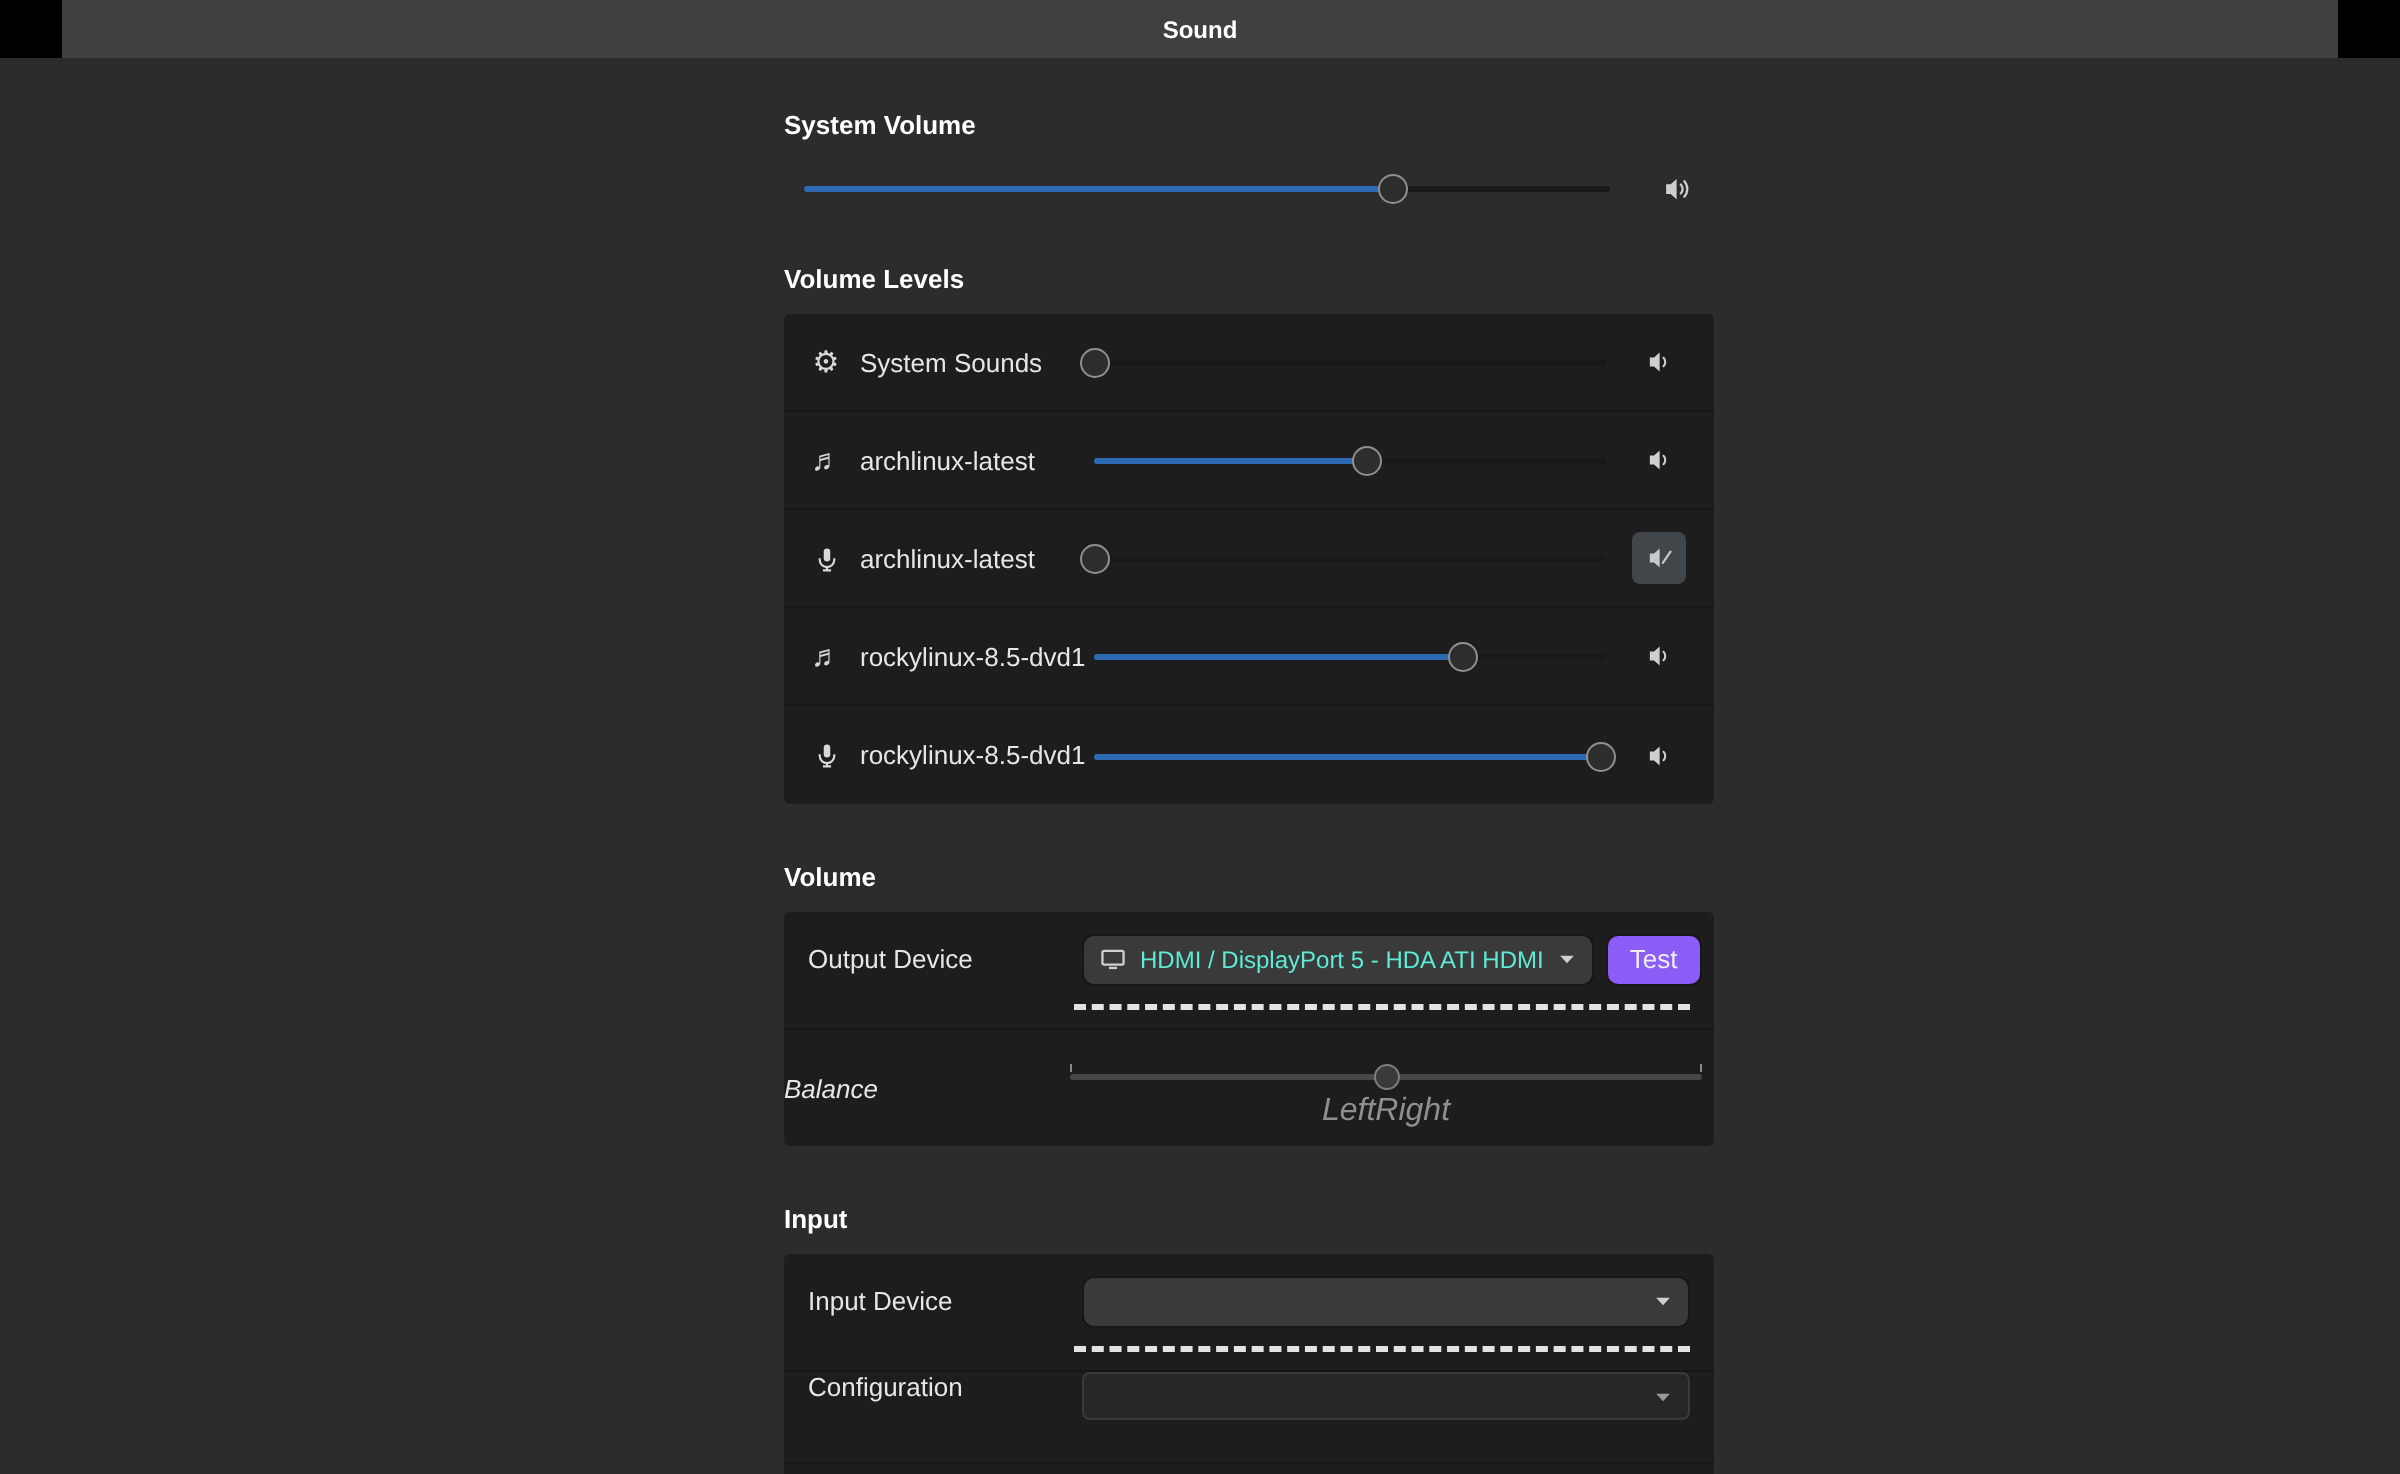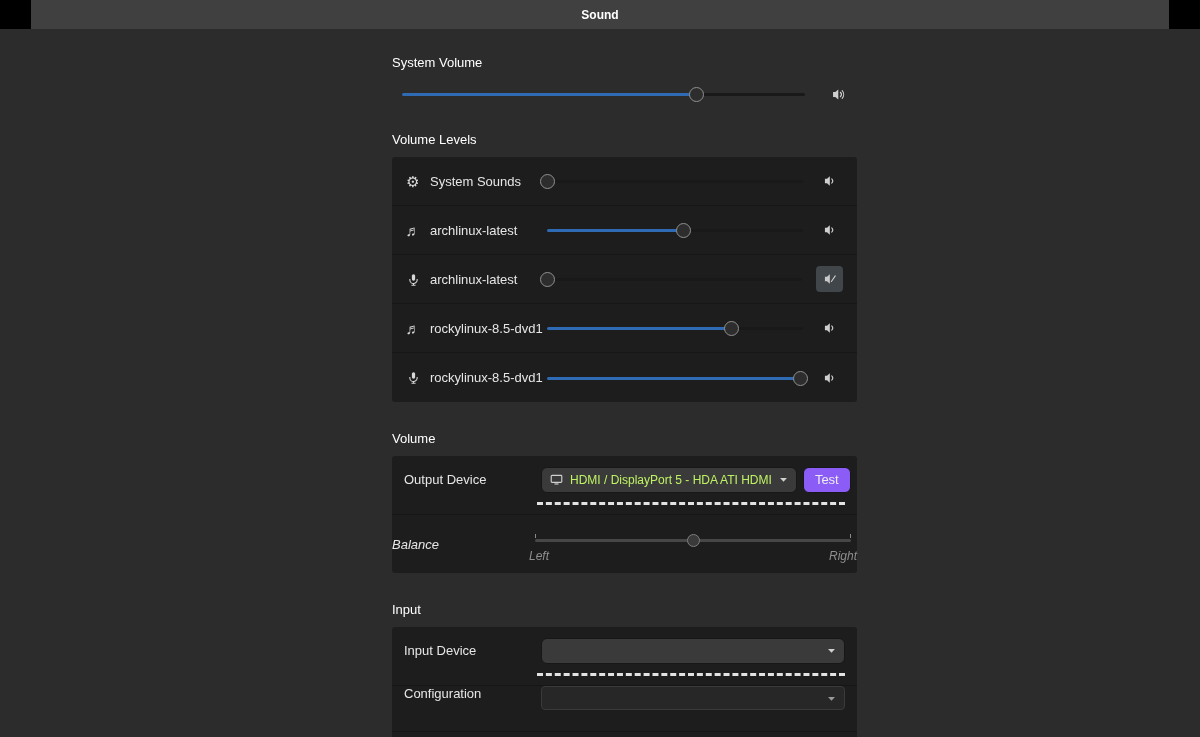--- a/index.html
+++ b/index.html
@@ -15,21 +15,21 @@
   .headerbar{
     height:29px; background:#404040; position:relative;
     display:flex; align-items:center; justify-content:center;
   }
   .headerbar .corner{ position:absolute; top:0; bottom:0; width:31px; background:#000; }
   .headerbar .corner.left{ left:0; } .headerbar .corner.right{ right:0; }
   .hb-title{ font-size:12px; font-weight:bold; color:#ffffff; }
 
   
   .content{ width:465px; margin-left:392px; padding-top:26px; }
-  .section-label{ display:block; font-size:13px; font-weight:normal; color:#ffffff; margin-bottom:10px; }
+  .section-label{ display:block; font-size:13px; font-weight:bold; color:#ffffff; margin-bottom:10px; }
   .section-label.spaced{ margin-top:29px; }
 
   
   .slider{ position:relative; height:16px; }
   .track{ position:absolute; left:0; right:0; top:7px; height:3px; background:#191919; border-radius:2px; }
   .fill{ position:absolute; left:0; top:0; height:3px; background:#2f6bb4; border-radius:2px; }
   .fill.neutral{ background:transparent; }
   .handle{
     position:absolute; right:-8px; top:-6px; width:15px; height:15px; border-radius:50%;
     background:#2d2d2d; border:1px solid #909090;
@@ -57,40 +57,40 @@
     display:flex; align-items:center; justify-content:center; color:#c9c9c9; cursor:pointer;
   }
 
   
   .device-row{ padding:10px 12px 9px 12px; }
   .device-main{ display:flex; align-items:center; height:27px; }
   .crow-label{ width:137px; font-size:13px; color:#e6e6e6; flex-shrink:0; }
   .controls{ display:flex; gap:6px; flex:1; align-items:center; }
   .dropdown{
     flex:1; height:26px; background:#3a3a3a; border:1px solid #171717; border-radius:6px;
-    display:flex; align-items:center; gap:7px; padding:0 8px; color:#bef264; font-size:12px;
+    display:flex; align-items:center; gap:7px; padding:0 8px; color:#5eead4; font-size:12px;
     font-family:inherit; cursor:pointer;
   }
   .dtext{ flex:1; text-align:left; white-space:nowrap; overflow:hidden; }
   .chev{ display:flex; align-items:center; color:#d0d0d0; }
   .btn-test{
     width:48px; height:26px; background:#8b5cf6; border:1px solid #171717; border-radius:6px;
     color:#ededed; font-size:13px; font-family:inherit; cursor:pointer;
   }
   .dashed{ height:0; border-top:3px dashed #e3e3e3; margin:9px 0 0 133px; }
 
   .balance-row{ display:flex; align-items:center; height:59px; padding:0 0; border-top:1px solid #161616;font-style:italic; }
   .balance-area{ flex:1; padding-top:6px; }
   .balance-area .slider{ margin:0 6px; }
   .slider.balance .track{ background:#474747; }
   .slider.balance .track::before, .slider.balance .track::after{
     content:''; position:absolute; top:-5px; width:1px; height:4px; background:#8a8a8a;
   }
   .slider.balance .track::before{ left:0; } .slider.balance .track::after{ right:0; }
-  .lr{ display:flex; justify-content:space-between; font-size:12px; color:#8f8f8f; margin-top:1px; }
+  .lr{ display:flex; justify-content:center; font-size:16px; color:#8f8f8f; margin-top:1px; }
 
   .config-row{ display:flex; height:46px; padding:0 12px; border-top:1px solid #161616; }
   .select-flat{
     flex:1; height:24px; background:#272727; border:1px solid #3a3a3a; border-radius:4px;
     display:flex; align-items:center; justify-content:flex-end; padding:0 8px; cursor:pointer;
   }
   .select-flat .chev{ color:#9a9a9a; }
 
   .ivol-row{ display:flex; align-items:center; height:49px; padding:0 14px 0 12px; border-top:1px solid #161616; }
 

